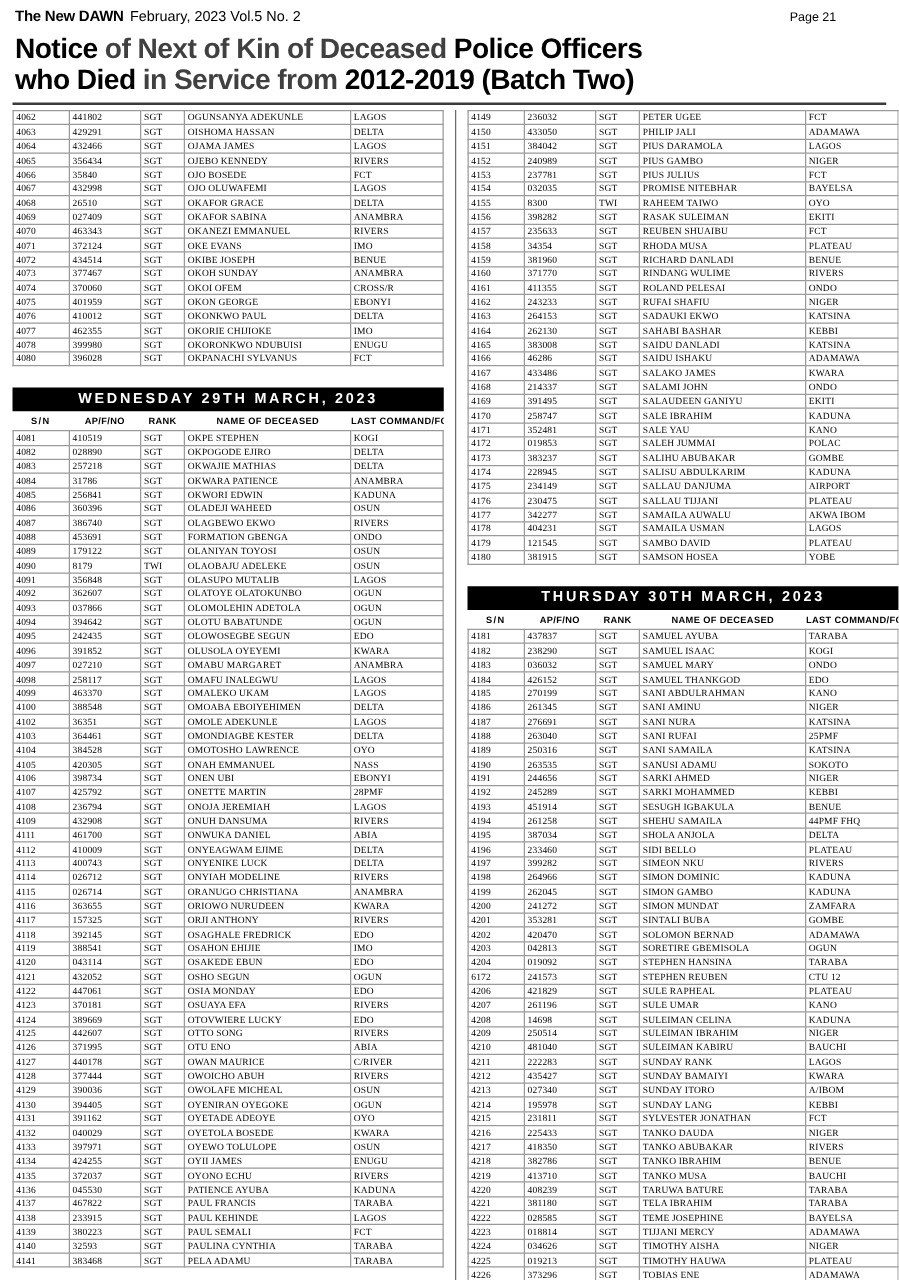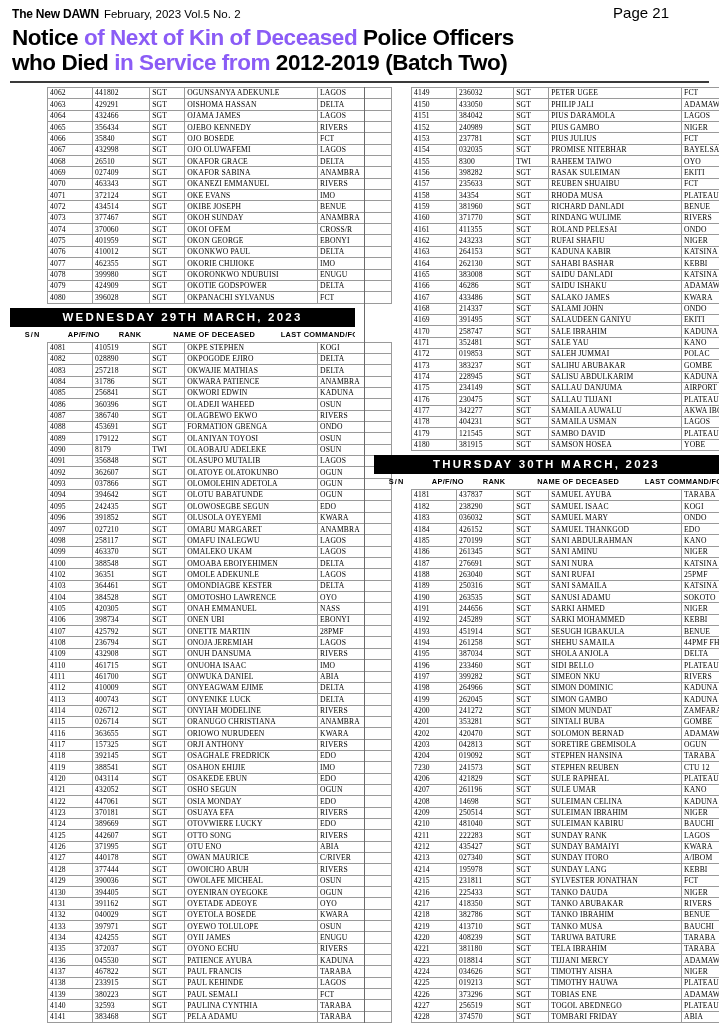--- a/index.html
+++ b/index.html
@@ -23,32 +23,32 @@
     display: flex;
     align-items: baseline;
     justify-content: space-between;
     font-size: 11.5px;
     line-height: 14px;
     padding: 0 2px;
   }
   .masthead-left { display: flex; align-items: baseline; gap: 5px; white-space: nowrap; }
   .paper-name { font-weight: bold; font-size: 12px; letter-spacing: -0.2px; }
   .issue-info { font-size: 11.5px; }
-  .page-number { font-size: 15px; padding-right: 38px; margin-left: 44px; }
+  .page-number { font-size: 10px; padding-right: 38px; margin-left: 44px; }
 
   
   .headline {
     margin-top: 4px;
     padding: 0 2px;
     font-size: 22.5px;
     line-height: 25px;
     font-weight: bold;
     letter-spacing: -0.45px;
   }
-  .headline .hl-dim { color: #8b5cf6; }
+  .headline .hl-dim { color: #404040; }
   .headline .hl-strong { color: #000000; }
   .hl-line { white-space: nowrap; }
 
   .rule {
     margin-top: 6px;
     border-top: 2px solid #3a3a3a;
     height: 0;
   }
 
   
@@ -66,21 +66,20 @@
     background: #6b6b6b;
     min-height: 930px;
   }
 
   
   table.reg {
     width: 100%;
     border-collapse: collapse;
     table-layout: fixed;
     font-family: "Liberation Serif", serif;
-    margin-left: 37px;
   }
   table.reg td {
     border: 1px solid #9a9a9a;
     font-size: 7.6px;
     line-height: 9.4px;
     height: 11.35px;
     padding: 0 0 0 2px;
     white-space: nowrap;
     overflow: hidden;
     letter-spacing: 0.15px;
@@ -96,21 +95,21 @@
   .section-banner {
     background: #000;
     color: #fff;
     text-align: center;
     font-family: "Liberation Sans", sans-serif;
     font-weight: bold;
     font-size: 11.5px;
     letter-spacing: 2.2px;
     line-height: 15px;
     padding: 2px 0 2px 0;
-    margin-top: 4px;
+    margin-top: 17px;
   }
 
   
   table.headrow {
     width: 100%;
     border-collapse: collapse;
     table-layout: fixed;
     margin-top: 1px;
   }
   table.headrow td {
@@ -274,27 +273,20 @@
               <td>IMO</td>
             </tr>
             <tr>
               <td>4078</td>
               <td>399980</td>
               <td>SGT</td>
               <td>OKORONKWO  NDUBUISI</td>
               <td>ENUGU</td>
             </tr>
             <tr>
-              <td>4079</td>
-              <td>424909</td>
-              <td>SGT</td>
-              <td>OKOTIE GODSPOWER</td>
-              <td>DELTA</td>
-            </tr>
-            <tr>
               <td>4080</td>
               <td>396028</td>
               <td>SGT</td>
               <td>OKPANACHI SYLVANUS</td>
               <td>FCT</td>
             </tr>
           </tbody>
       </table>
 
       <div class="section-banner">WEDNESDAY 29TH MARCH, 2023</div>
@@ -515,27 +507,20 @@
               <td>SGT</td>
               <td>ONOJA JEREMIAH</td>
               <td>LAGOS</td>
             </tr>
             <tr>
               <td>4109</td>
               <td>432908</td>
               <td>SGT</td>
               <td>ONUH DANSUMA</td>
               <td>RIVERS</td>
-            </tr>
-            <tr>
-              <td>4110</td>
-              <td>461715</td>
-              <td>SGT</td>
-              <td>ONUOHA ISAAC</td>
-              <td>IMO</td>
             </tr>
             <tr>
               <td>4111</td>
               <td>461700</td>
               <td>SGT</td>
               <td>ONWUKA DANIEL</td>
               <td>ABIA</td>
             </tr>
             <tr>
               <td>4112</td>
@@ -858,21 +843,21 @@
               <td>4162</td>
               <td>243233</td>
               <td>SGT</td>
               <td>RUFAI SHAFIU</td>
               <td>NIGER</td>
             </tr>
             <tr>
               <td>4163</td>
               <td>264153</td>
               <td>SGT</td>
-              <td>KADUNA KABIR</td>
+              <td>SADAUKI EKWO</td>
               <td>KATSINA</td>
             </tr>
             <tr>
               <td>4164</td>
               <td>262130</td>
               <td>SGT</td>
               <td>SAHABI  BASHAR</td>
               <td>KEBBI</td>
             </tr>
             <tr>
@@ -1182,21 +1167,21 @@
               <td>OGUN</td>
             </tr>
             <tr>
               <td>4204</td>
               <td>019092</td>
               <td>SGT</td>
               <td>STEPHEN  HANSINA</td>
               <td>TARABA</td>
             </tr>
             <tr>
-              <td>7230</td>
+              <td>6172</td>
               <td>241573</td>
               <td>SGT</td>
               <td>STEPHEN REUBEN</td>
               <td>CTU 12</td>
             </tr>
             <tr>
               <td>4206</td>
               <td>421829</td>
               <td>SGT</td>
               <td>SULE RAPHEAL</td>
@@ -1299,20 +1284,27 @@
               <td>SGT</td>
               <td>TARUWA BATURE</td>
               <td>TARABA</td>
             </tr>
             <tr>
               <td>4221</td>
               <td>381180</td>
               <td>SGT</td>
               <td>TELA IBRAHIM</td>
               <td>TARABA</td>
+            </tr>
+            <tr>
+              <td>4222</td>
+              <td>028585</td>
+              <td>SGT</td>
+              <td>TEME JOSEPHINE</td>
+              <td>BAYELSA</td>
             </tr>
             <tr>
               <td>4223</td>
               <td>018814</td>
               <td>SGT</td>
               <td>TIJJANI MERCY</td>
               <td>ADAMAWA</td>
             </tr>
             <tr>
               <td>4224</td>

